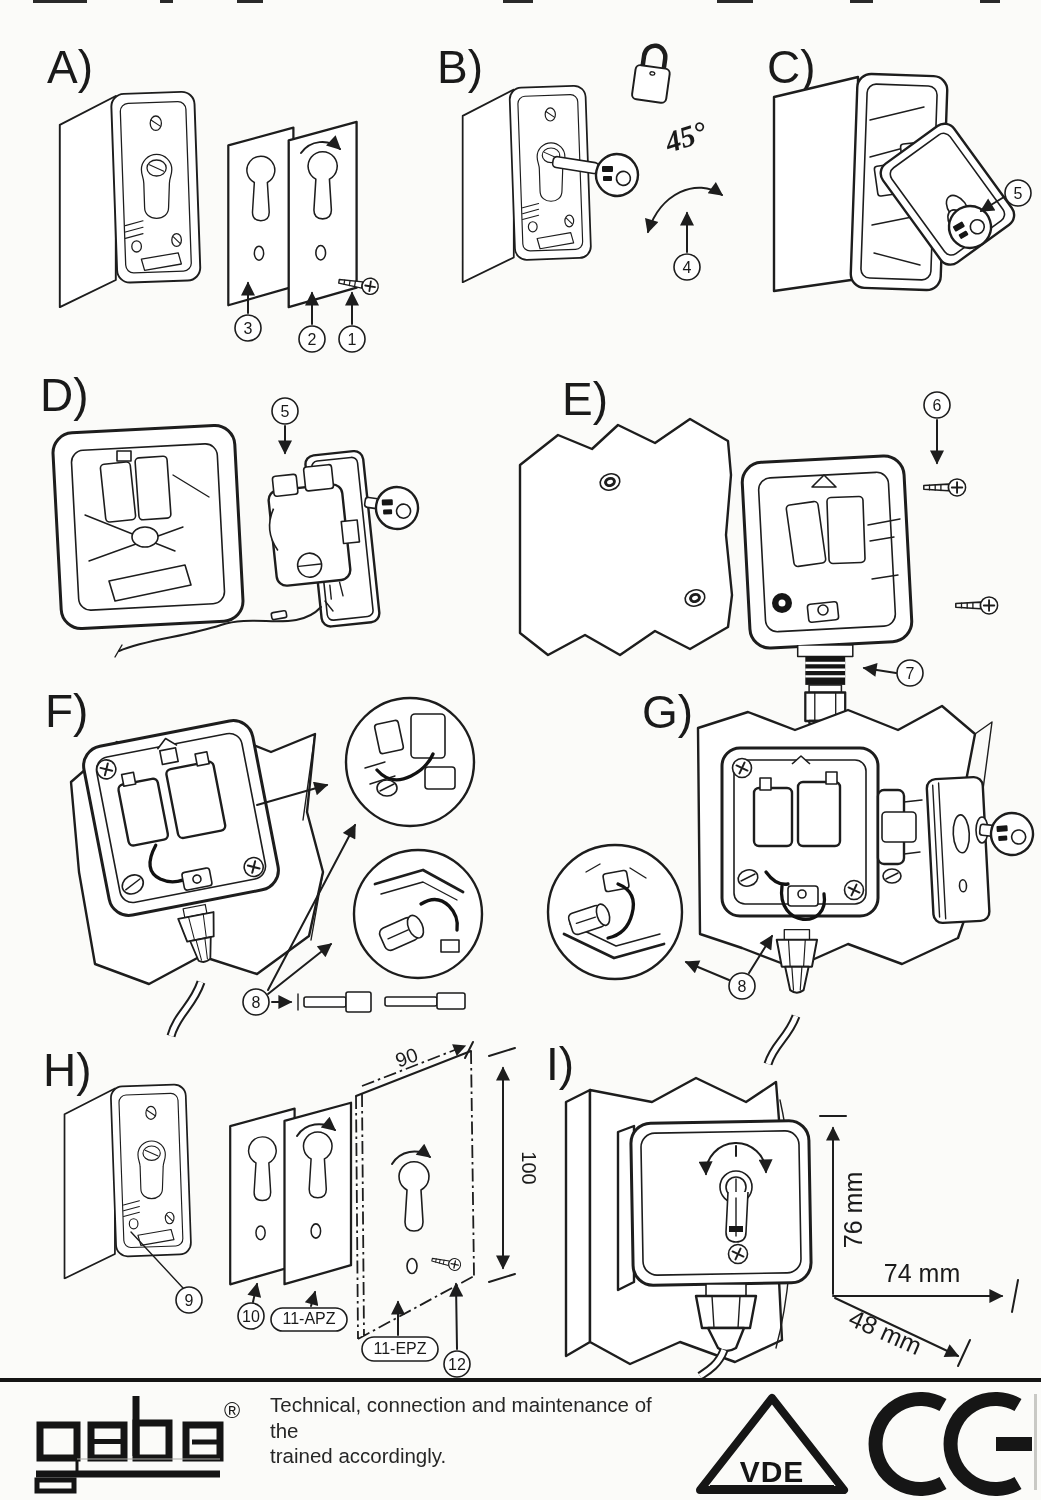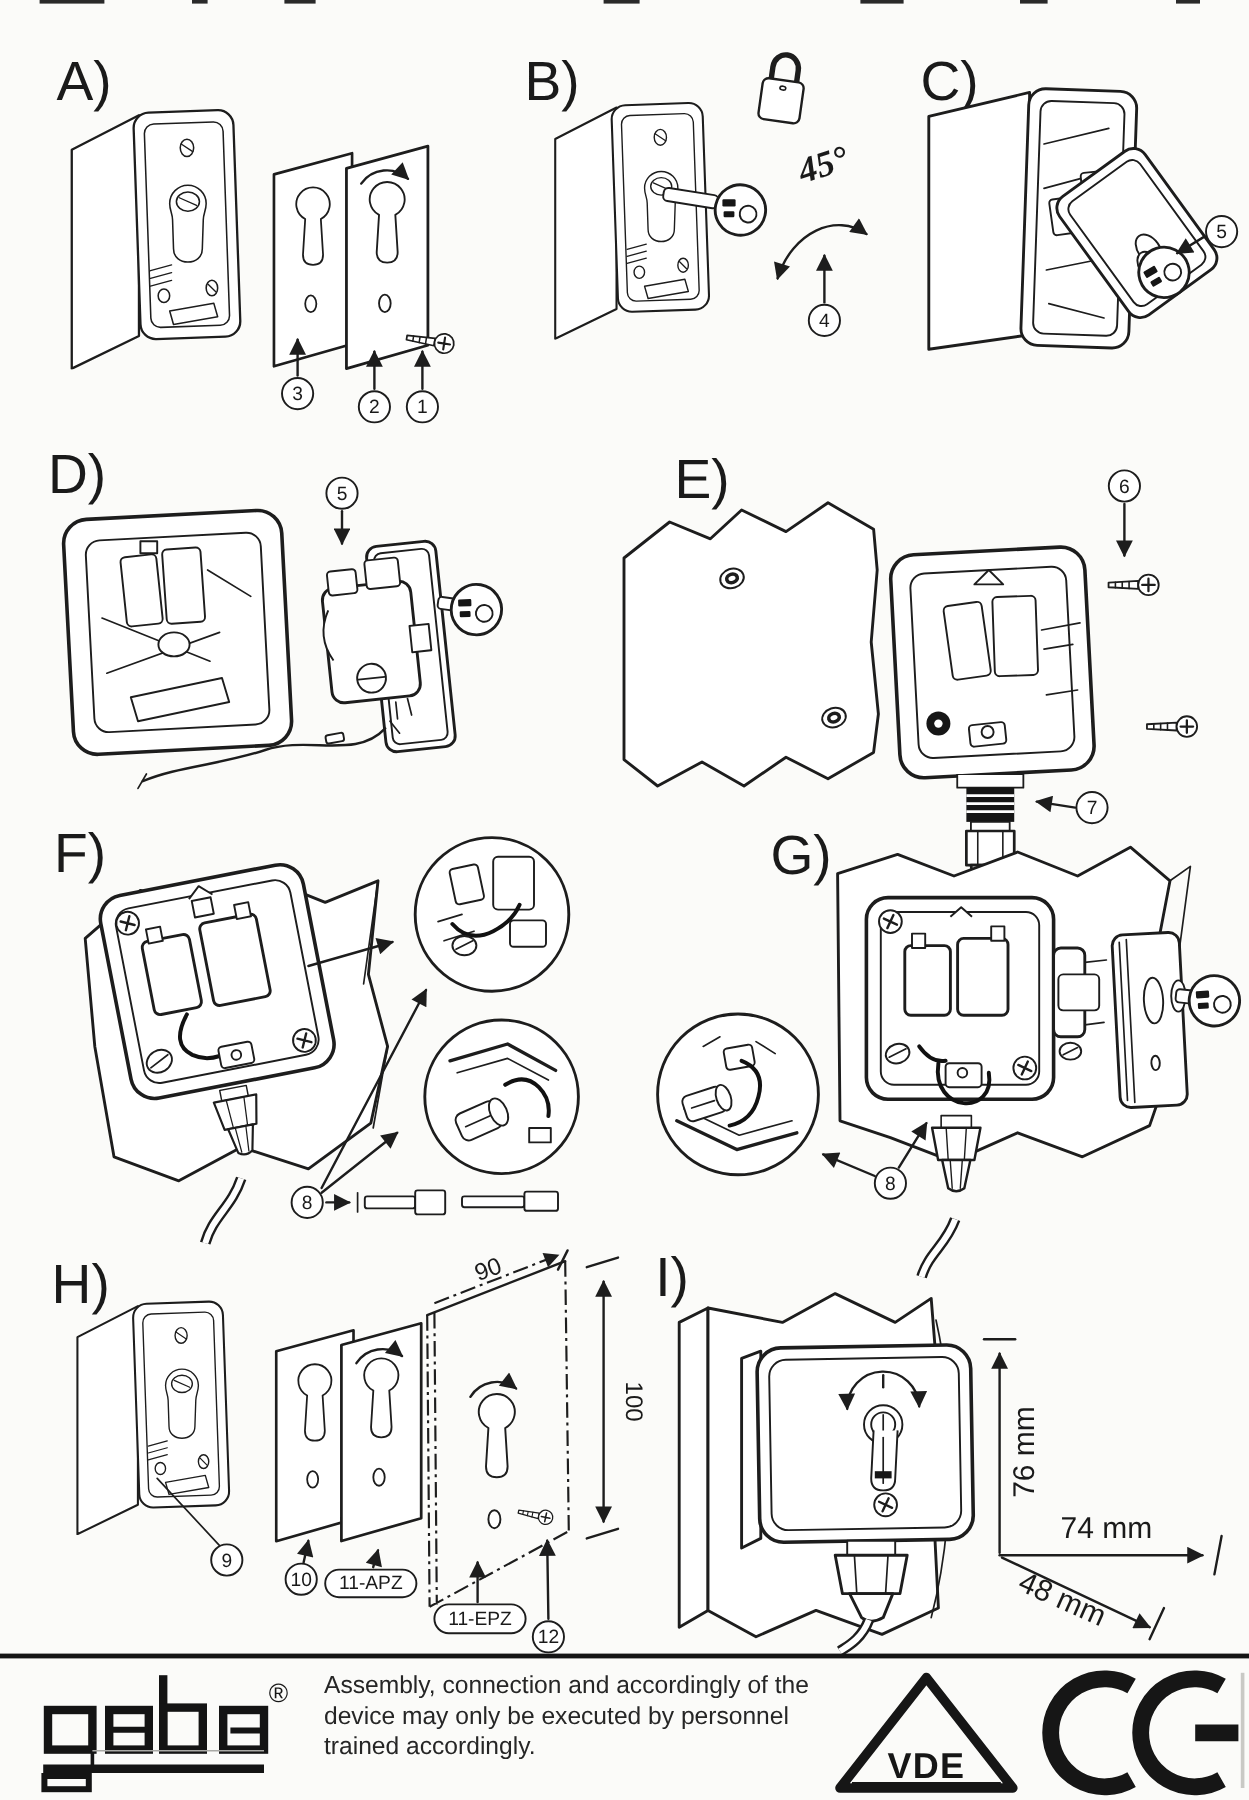--- a/index.html
+++ b/index.html
@@ -527,22 +527,21 @@
       <path d="M114,4 V64" stroke-width="7"></path>
       <rect x="114" y="31" width="33" height="35" stroke-width="7"></rect>
       <rect x="164" y="33" width="34" height="33" stroke-width="7"></rect>
       <path d="M170,50 H198" stroke-width="5"></path>
       <path d="M55,67 H198" stroke="#aaaaa6" stroke-width="1.2"></path>
     </g>
     <text class="regtxt" x="202" y="26">®</text>
   </svg>
 
   <div class="notice">
-    <div>Assembly, connection and accordingly of the</div>
-    <div>device may only be executed by personnel</div>
+    <div>Technical, connection and maintenance of the</div>
     <div>trained accordingly.</div>
   </div>
 
   <svg class="sec" style="left:692px;top:1390px" width="160" height="112" viewBox="0 0 160 112" role="img">
     <path d="M80,8 L152,100 H8 Z" fill="none" stroke="#161616" stroke-width="8" stroke-linejoin="round"></path>
     <path d="M18,96 H142" stroke="#161616" stroke-width="2.2"></path>
     <text class="vdetxt" x="80" y="92">VDE</text>
   </svg>
 
   <svg class="sec" style="left:866px;top:1392px" width="175" height="105" viewBox="0 0 175 105" role="img" aria-label="CE">

